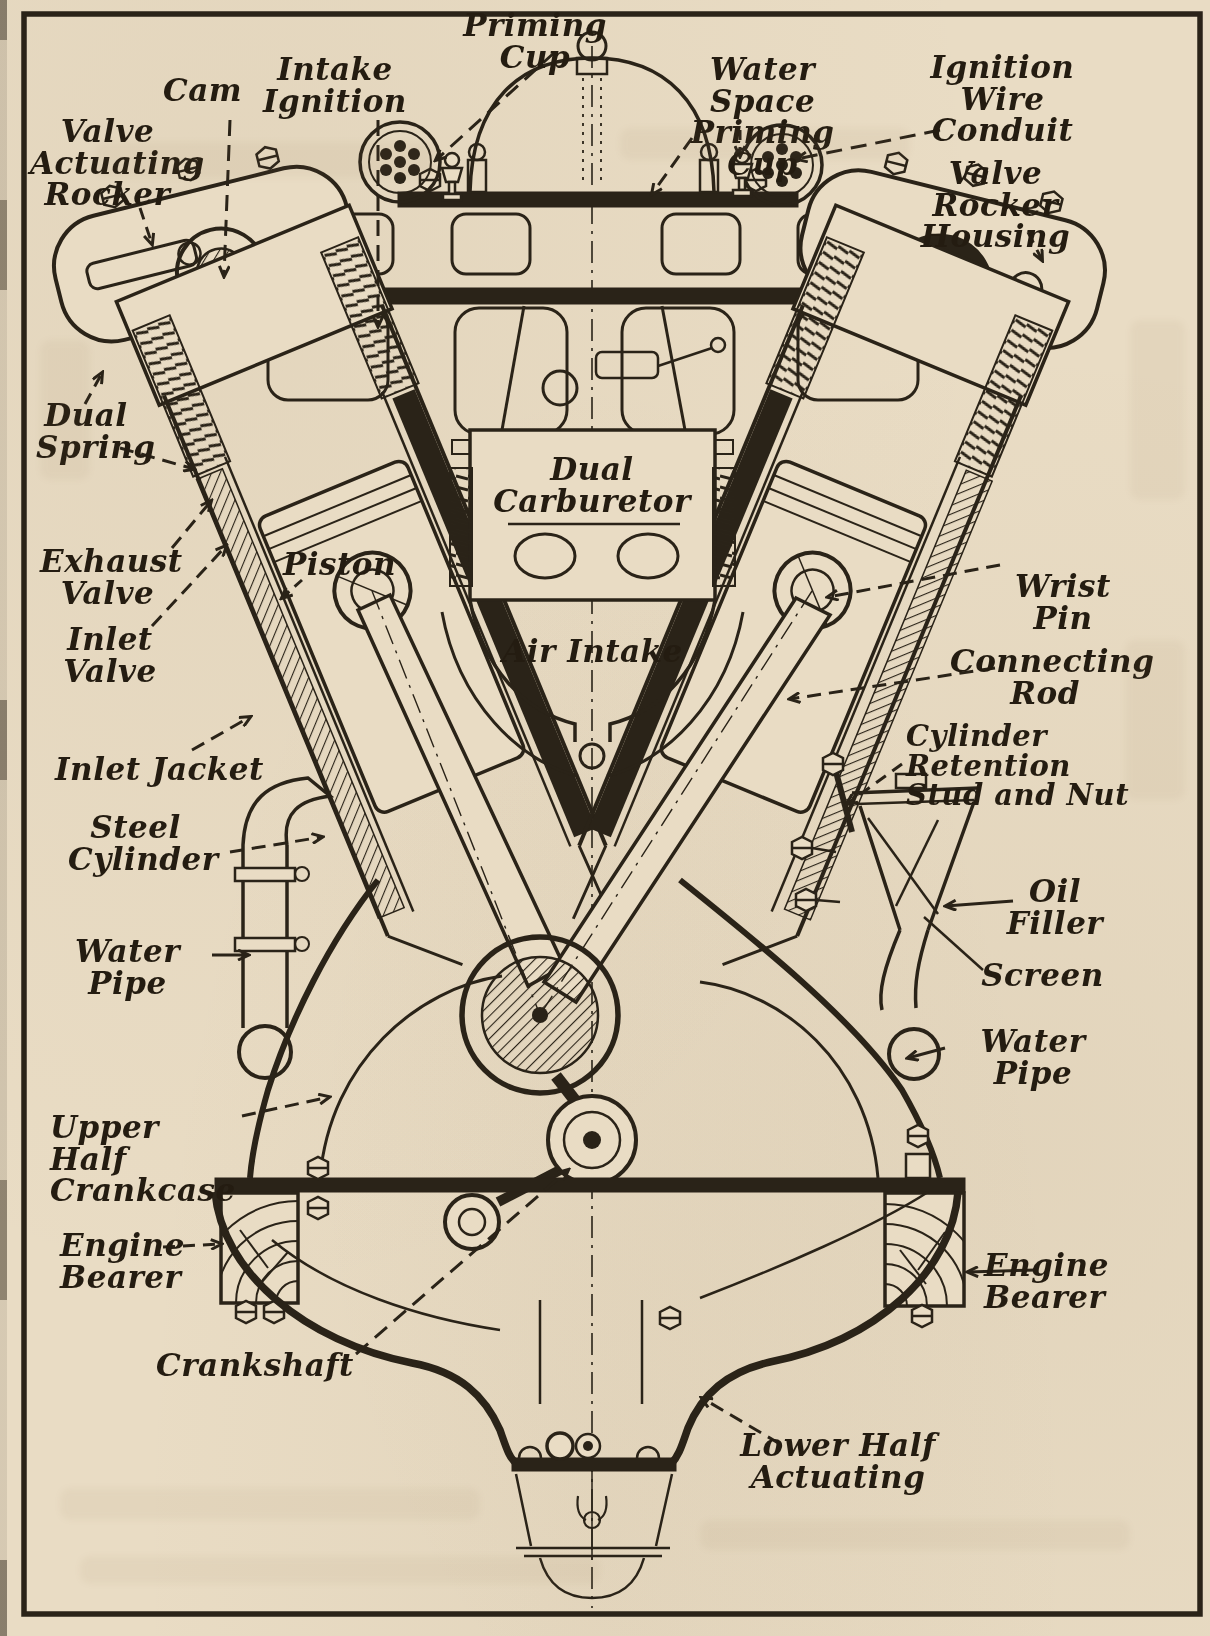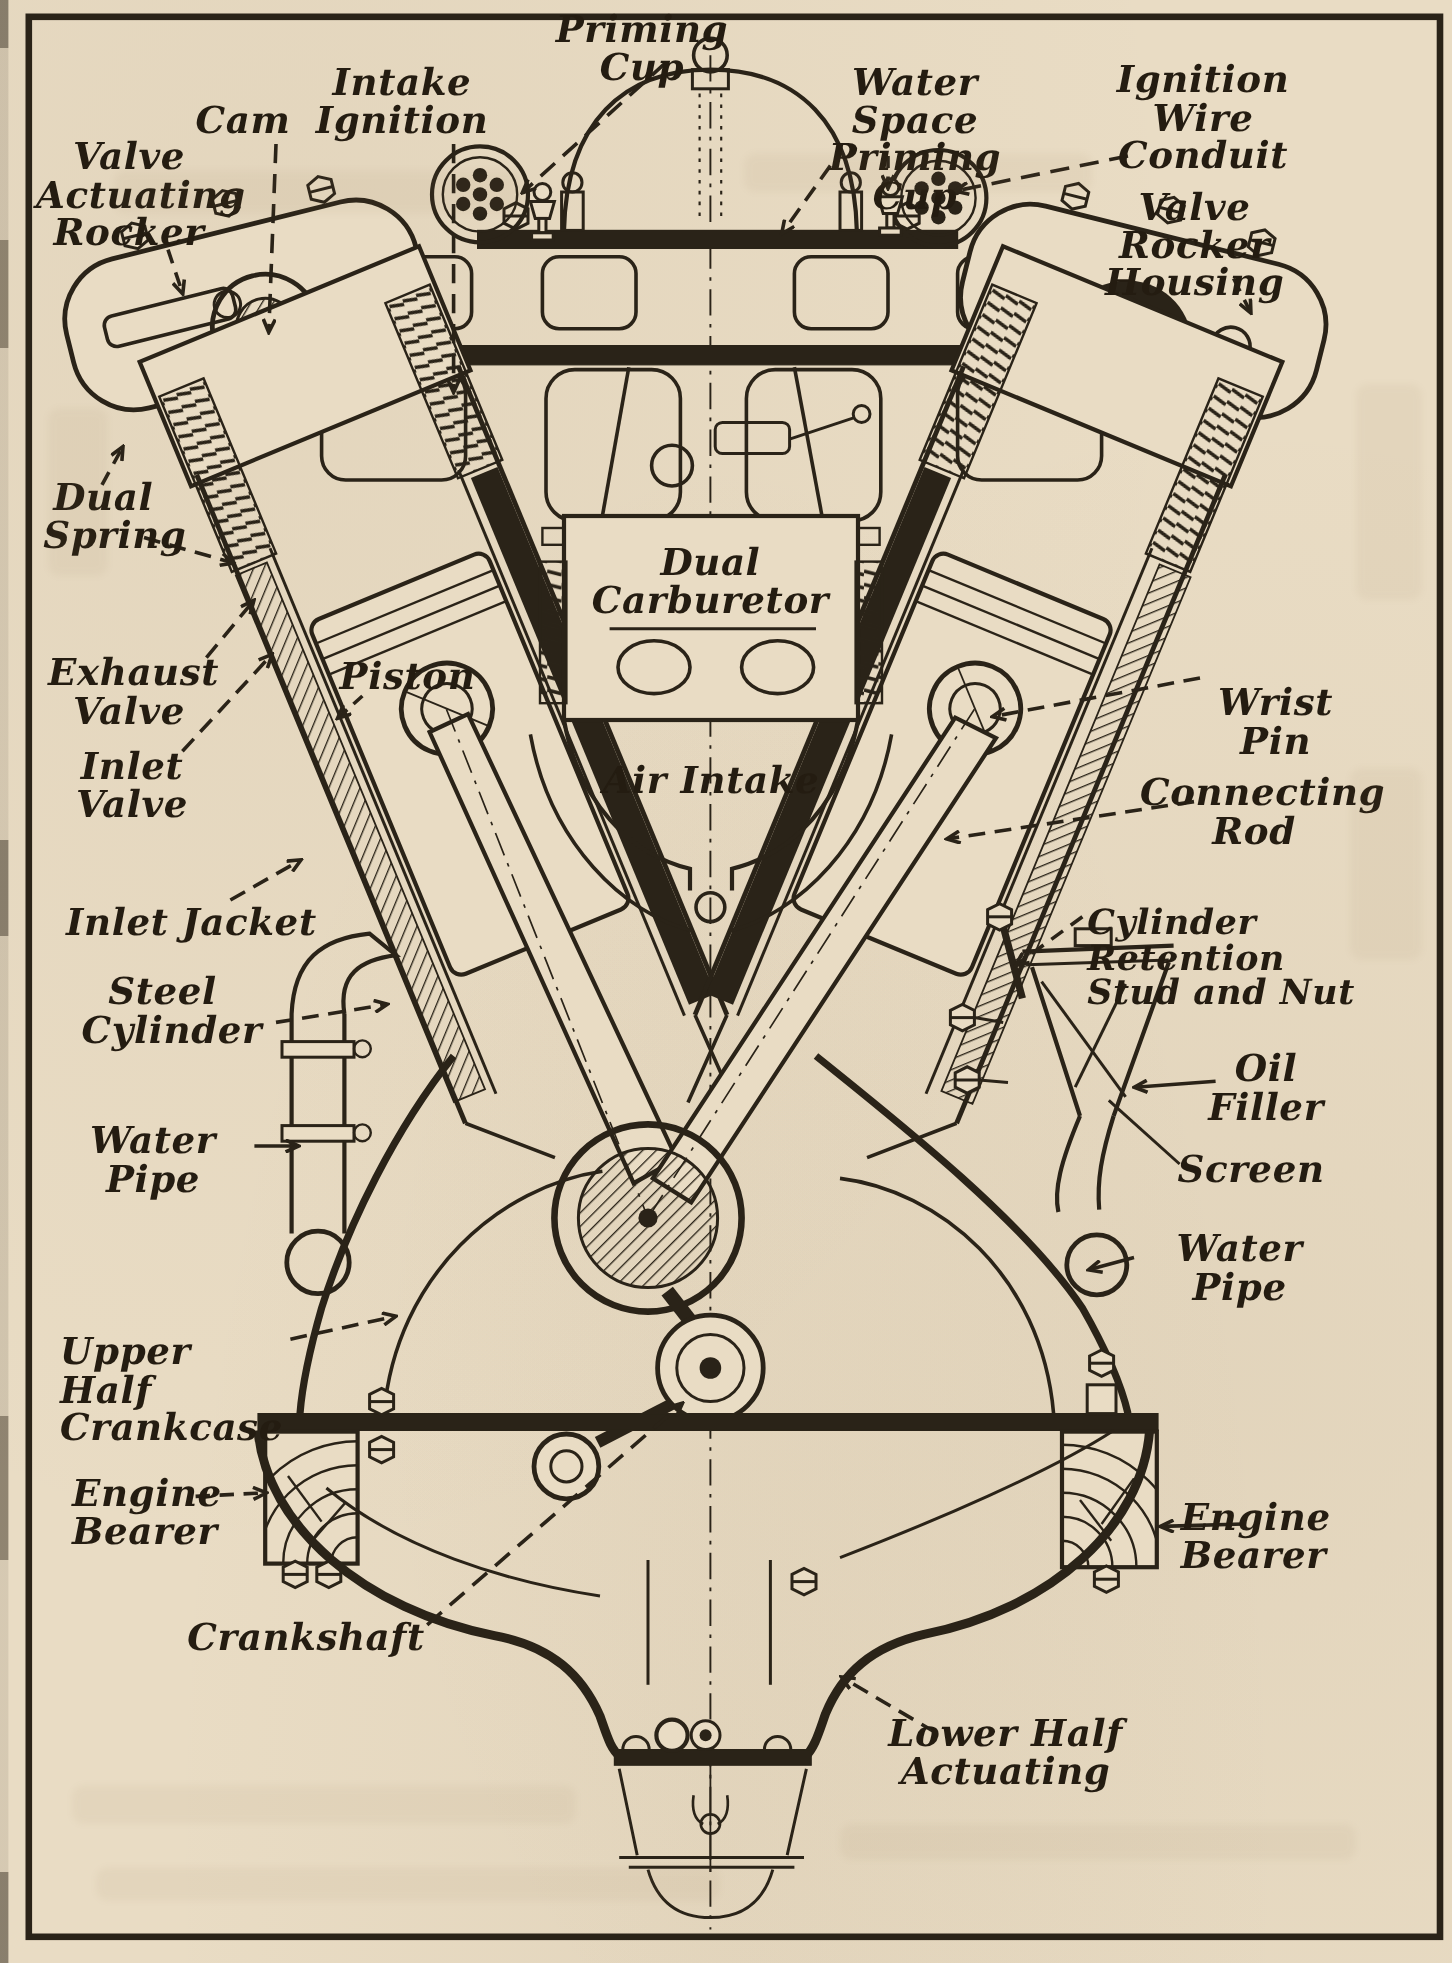--- a/index.html
+++ b/index.html
@@ -360,21 +360,21 @@
       <path d="M163,1247 L221,1244" stroke-dasharray="12 8" marker-end="url(#arr)"></path>
       <path d="M1036,1270 L968,1272" marker-end="url(#arr)"></path>
       <path d="M356,1354 L568,1170" stroke-dasharray="16 9" marker-end="url(#arr)"></path>
       <path d="M780,1444 L702,1398" stroke-dasharray="14 8" marker-end="url(#arr)"></path>
     </g>
   </svg>
 
   <div class="lbl" style="left:440px;top:10px;width:190px;">Priming Cup</div>
   <div class="lbl" style="left:250px;top:54px;width:170px;">Intake
 Ignition</div>
-  <div class="lbl" style="left:150px;top:86px;width:105px;">Cam</div>
+  <div class="lbl" style="left:150px;top:75px;width:105px;">Cam</div>
   <div class="lbl" style="left:30px;top:116px;width:155px;">Valve
 Actuating
 Rocker</div>
   <div class="lbl" style="left:885px;top:52px;width:235px;">Ignition Wire
 Conduit</div>
   <div class="lbl" style="left:660px;top:54px;width:205px;">Water Space
 Priming
 Cup</div>
   <div class="lbl" style="left:888px;top:158px;width:215px;">Valve Rocker
 Housing</div>
@@ -388,21 +388,21 @@
   <div class="lbl" style="left:52px;top:754px;width:215px;">Inlet Jacket</div>
   <div class="lbl" style="left:68px;top:812px;width:135px;">Steel
 Cylinder</div>
   <div class="lbl" style="left:40px;top:936px;width:175px;">Water Pipe</div>
   <div class="lbl" style="left:492px;top:454px;width:200px;">Dual
 Carburetor</div>
   <div class="lbl" style="left:500px;top:636px;width:185px;">Air Intake</div>
   <div class="lbl" style="left:988px;top:527px;width:150px;margin-top:44px;">Wrist Pin</div>
   <div class="lbl" style="left:950px;top:614px;width:190px;margin-top:32px;">Connecting
 Rod</div>
-  <div class="lbl left small" style="left:906px;top:722px;width:275px;margin-top:32px;">Cylinder Retention
+  <div class="lbl left small" style="left:906px;top:722px;width:275px;">Cylinder Retention
 Stud and Nut</div>
   <div class="lbl" style="left:1000px;top:876px;width:110px;">Oil
 Filler</div>
   <div class="lbl" style="left:980px;top:960px;width:125px;">Screen</div>
   <div class="lbl" style="left:938px;top:1026px;width:190px;">Water Pipe</div>
   <div class="lbl left" style="left:50px;top:1112px;width:190px;">Upper Half
 Crankcase</div>
   <div class="lbl left" style="left:60px;top:1230px;width:120px;">Engine
 Bearer</div>
   <div class="lbl left" style="left:984px;top:1250px;width:130px;">Engine

